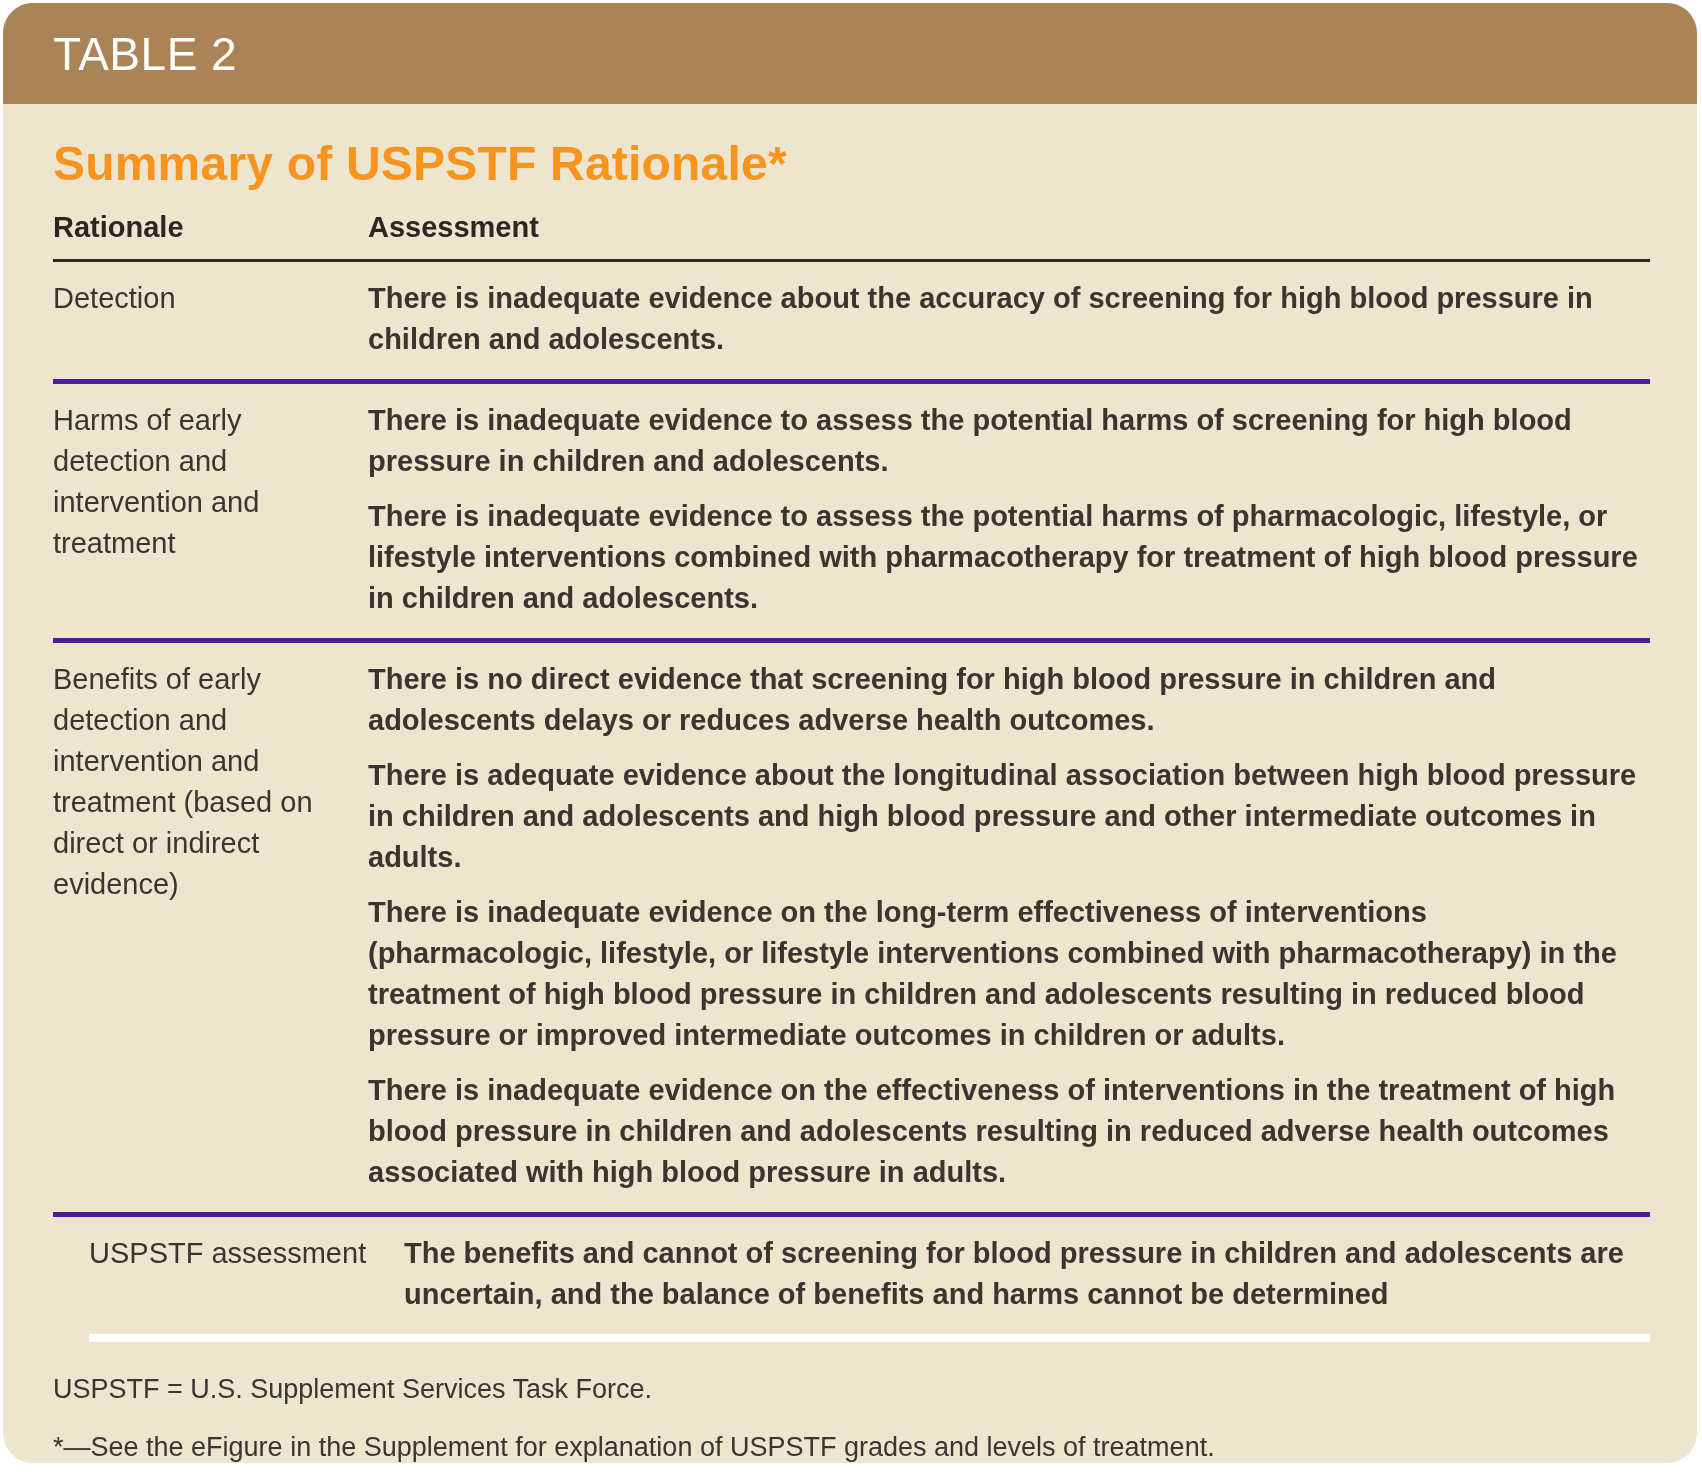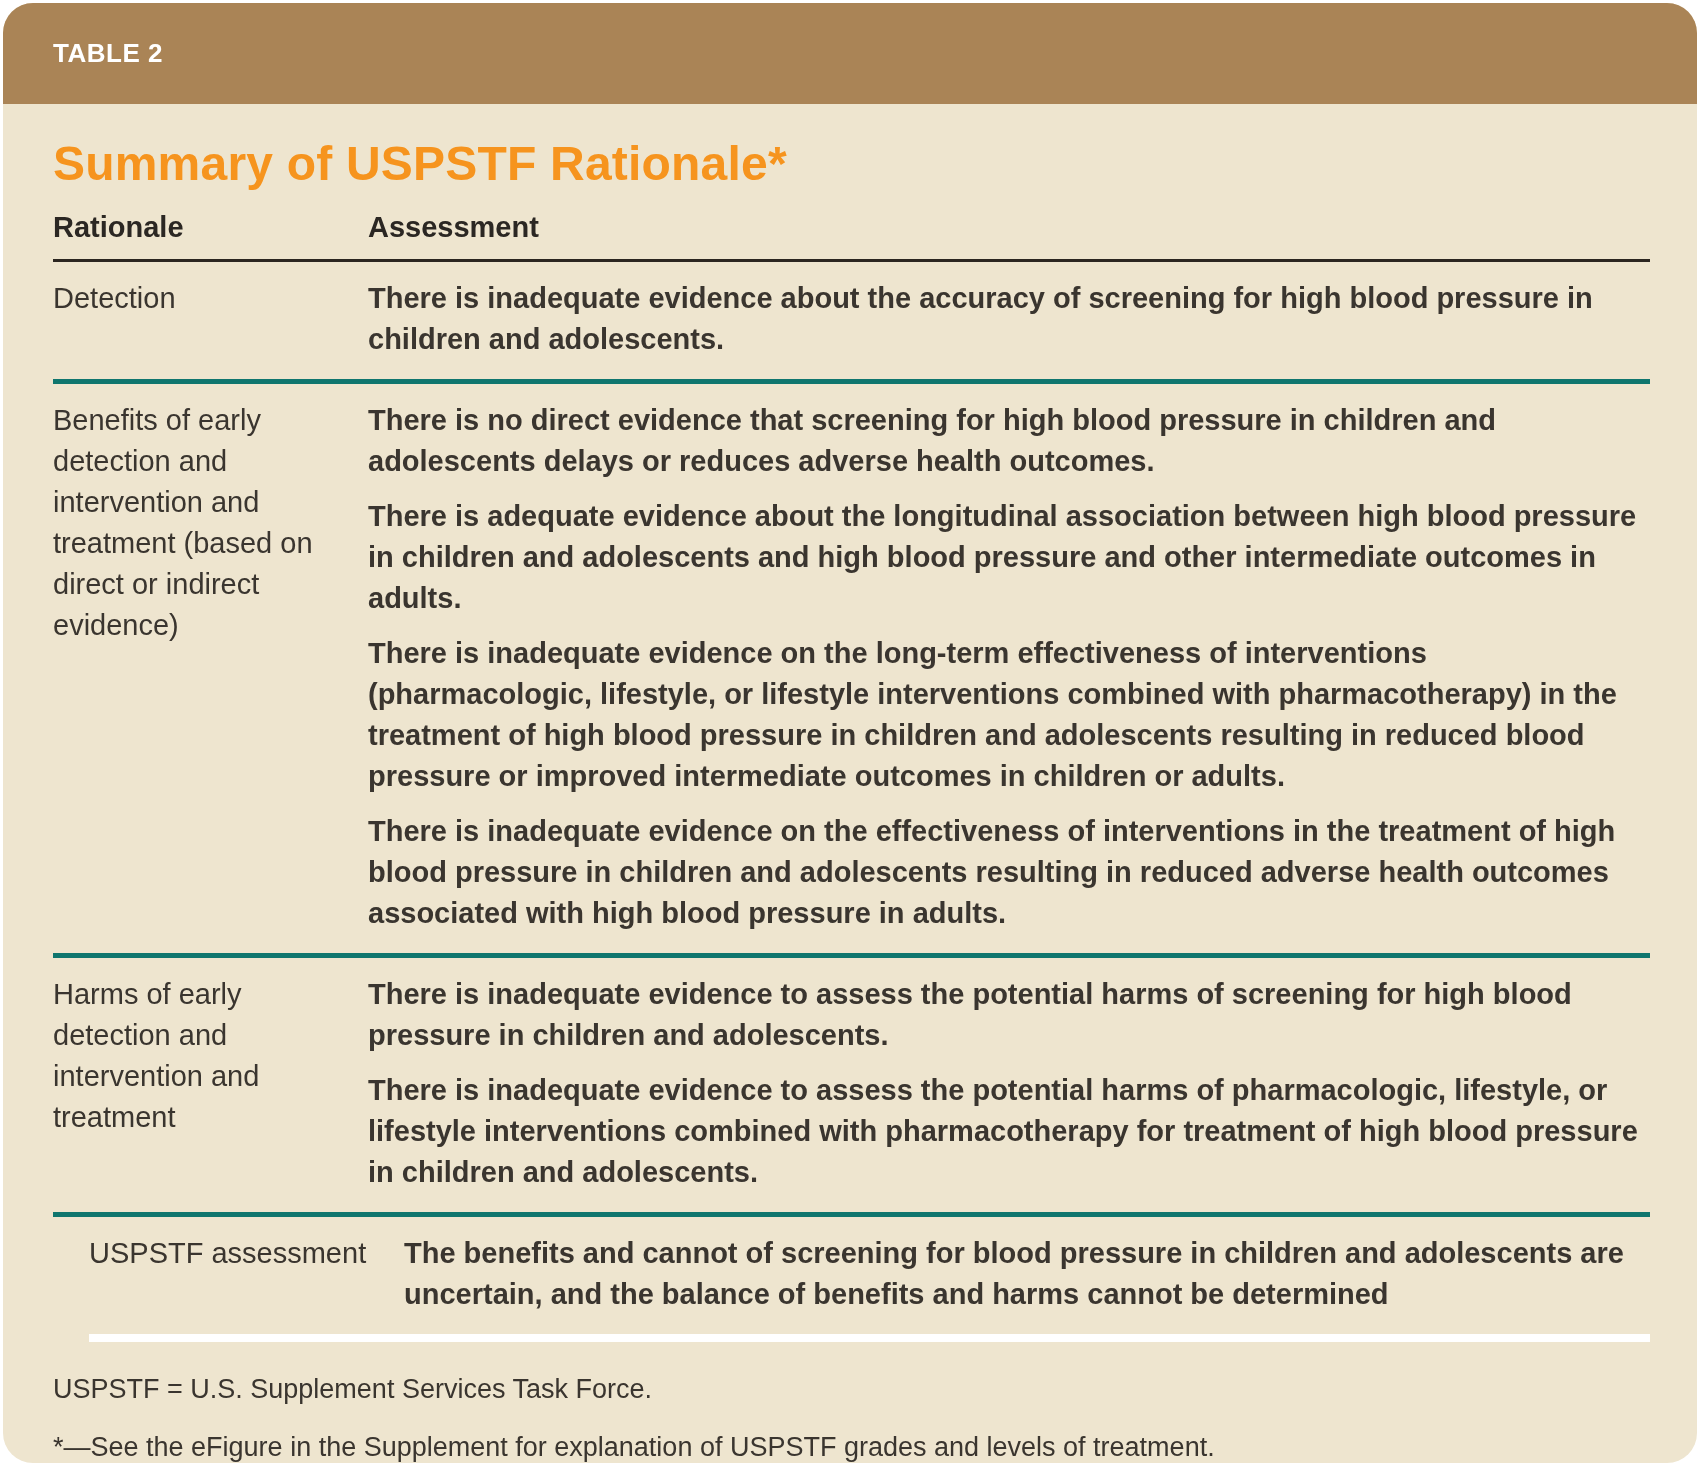--- a/index.html
+++ b/index.html
@@ -24,22 +24,22 @@
   .card-header {
     height: 101px;
     background: #aa8456;
     display: flex;
     align-items: center;
     padding: 0 50px;
     box-sizing: border-box;
   }
   .table-label {
     color: #ffffff;
-    font-size: 26px;
-    font-weight: bold;
+    font-size: 46px;
+    font-weight: normal;
     letter-spacing: 0.5px;
   }
   .card-body {
     padding: 0 47px 0 50px;
     box-sizing: border-box;
   }
   .title {
     color: #f6941e;
     font-size: 48px;
     font-weight: bold;
@@ -58,21 +58,21 @@
   .col-l {
     width: 315px;
     flex: none;
     box-sizing: border-box;
     padding-right: 25px;
   }
   .col-r { flex: 1; }
   .trow {
     display: flex;
     padding: 16px 0 19px 0;
-    border-bottom: 5px solid #0f766e;
+    border-bottom: 5px solid #4c1d95;
   }
   .trow.last { border-bottom: 8px solid #ffffff; margin-left: 36px; }
   .cell {
     font-size: 29px;
     line-height: 41px;
     color: #3a352f;
   }
   .cell-r p { margin: 0 0 14px 0; font-weight: bold; }
   .cell-r p:last-child { margin-bottom: 0; }
   .footnotes {
@@ -102,34 +102,34 @@
     </div>
 
     <div class="trow">
       <div class="col-l cell">Detection</div>
       <div class="col-r cell cell-r">
         <p>There is inadequate evidence about the accuracy of screening for high blood pressure in children and adolescents.</p>
       </div>
     </div>
 
     <div class="trow">
+      <div class="col-l cell">Harms of early detection and intervention and treatment</div>
+      <div class="col-r cell cell-r">
+        <p>There is inadequate evidence to assess the potential harms of screening for high blood pressure in children and adolescents.</p>
+        <p>There is inadequate evidence to assess the potential harms of pharmacologic, lifestyle, or lifestyle interventions combined with pharmacotherapy for treatment of high blood pressure in children and adolescents.</p>
+      </div>
+    </div>
+
+    <div class="trow">
       <div class="col-l cell">Benefits of early detection and intervention and treatment (based on direct or indirect evidence)</div>
       <div class="col-r cell cell-r">
         <p>There is no direct evidence that screening for high blood pressure in children and adolescents delays or reduces adverse health outcomes.</p>
         <p>There is adequate evidence about the longitudinal association between high blood pressure in children and adolescents and high blood pressure and other intermediate outcomes in adults.</p>
         <p>There is inadequate evidence on the long-term effectiveness of interventions (pharmacologic, lifestyle, or lifestyle interventions combined with pharmacotherapy) in the treatment of high blood pressure in children and adolescents resulting in reduced blood pressure or improved intermediate outcomes in children or adults.</p>
         <p>There is inadequate evidence on the effectiveness of interventions in the treatment of high blood pressure in children and adolescents resulting in reduced adverse health outcomes associated with high blood pressure in adults.</p>
-      </div>
-    </div>
-
-    <div class="trow">
-      <div class="col-l cell">Harms of early detection and intervention and treatment</div>
-      <div class="col-r cell cell-r">
-        <p>There is inadequate evidence to assess the potential harms of screening for high blood pressure in children and adolescents.</p>
-        <p>There is inadequate evidence to assess the potential harms of pharmacologic, lifestyle, or lifestyle interventions combined with pharmacotherapy for treatment of high blood pressure in children and adolescents.</p>
       </div>
     </div>
 
     <div class="trow last">
       <div class="col-l cell">USPSTF assessment</div>
       <div class="col-r cell cell-r">
         <p>The benefits and cannot of screening for blood pressure in children and adolescents are uncertain, and the balance of benefits and harms cannot be determined</p>
       </div>
     </div>
 

